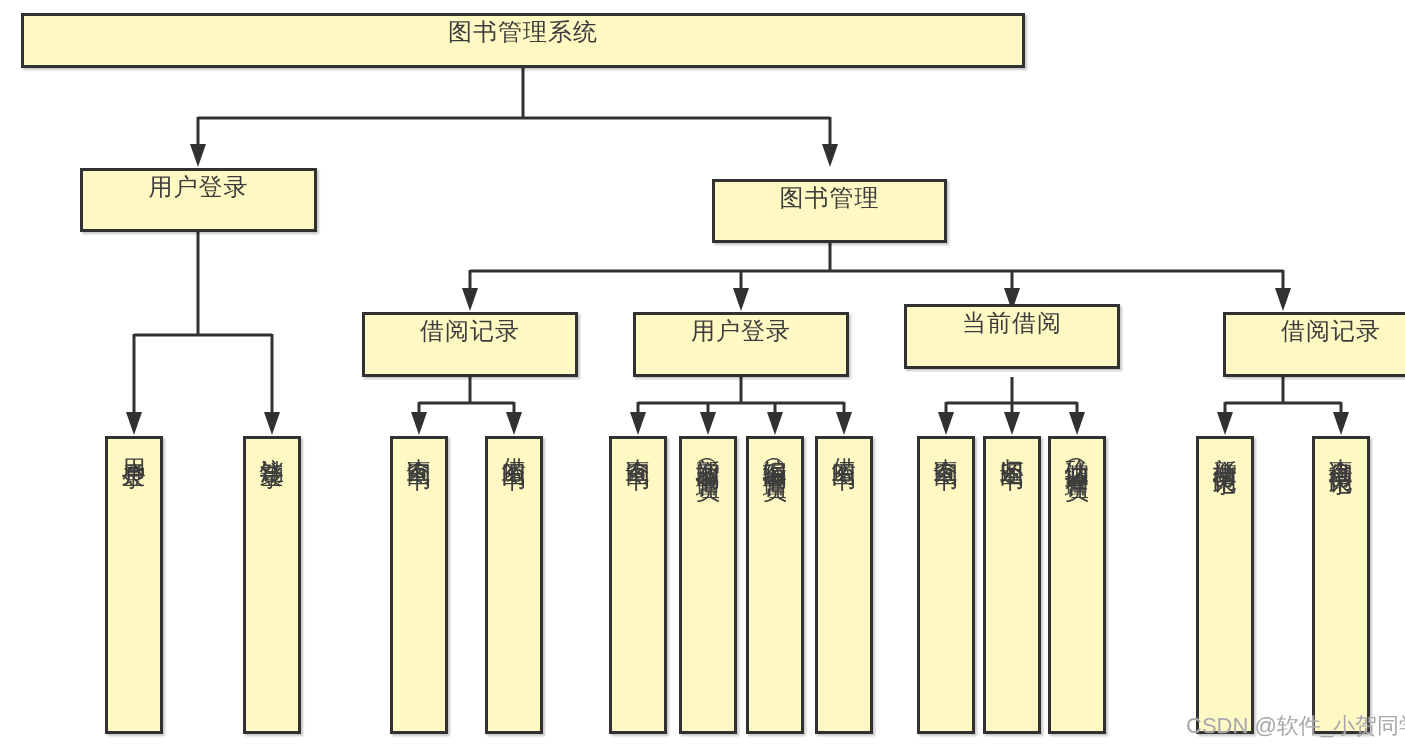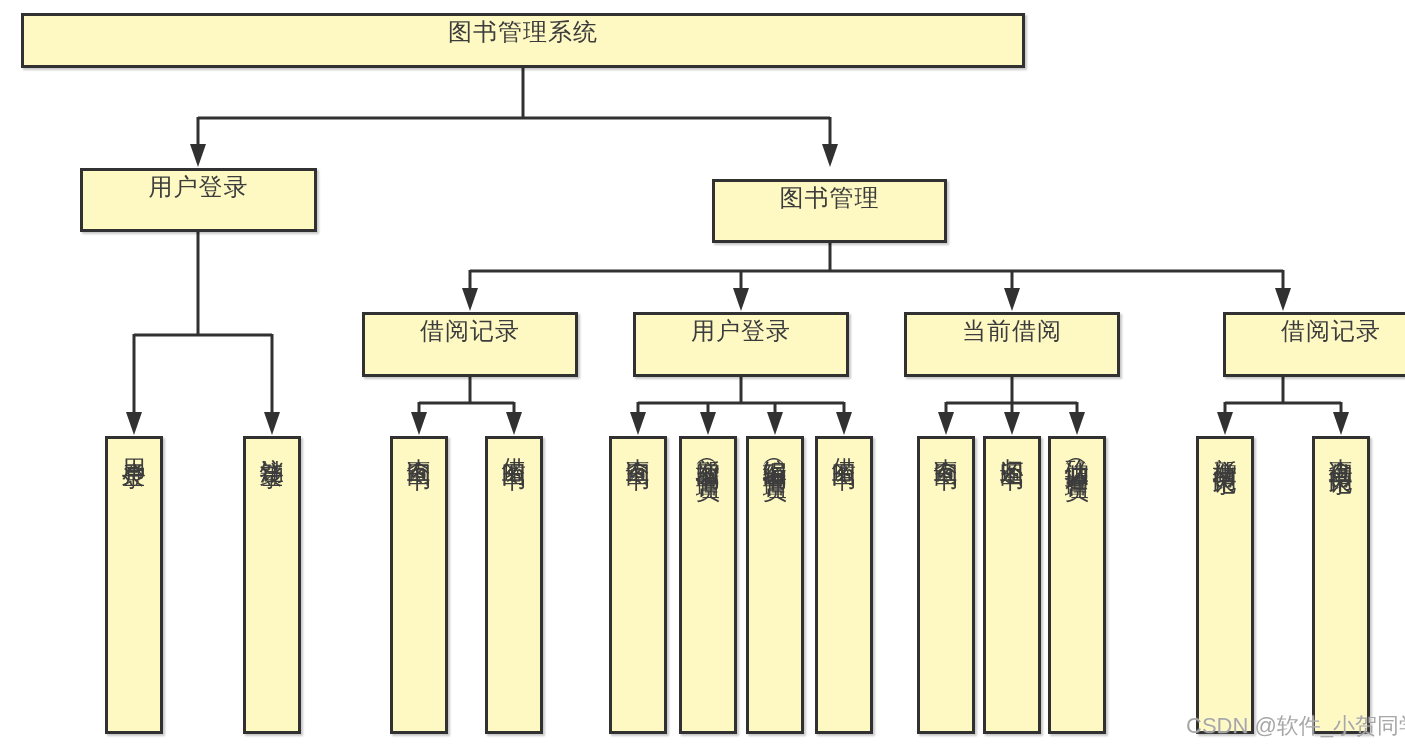--- a/index.html
+++ b/index.html
@@ -109,21 +109,21 @@
   <div class="box hbox" style="left:712px;top:168px;width:235px;height:64px;margin-top:11px;">
     <span>图书管理</span>
   </div>
 
   <div class="box hbox" style="left:362px;top:312px;width:216px;height:65px;">
     <span>借阅记录</span>
   </div>
   <div class="box hbox" style="left:633px;top:312px;width:216px;height:65px;">
     <span>用户登录</span>
   </div>
-  <div class="box hbox" style="left:904px;top:312px;width:216px;height:65px;">
+  <div class="box hbox" style="left:904px;top:304px;width:216px;height:65px;">
     <span>当前借阅</span>
   </div>
   <div class="box hbox" style="left:1223px;top:312px;width:216px;height:65px;">
     <span>借阅记录</span>
   </div>
 
   <div class="box vbox" style="left:105px;top:436px;width:58px;height:298px;">
     <span class="vtext">用户登录</span>
   </div>
   <div class="box vbox" style="left:243px;top:436px;width:58px;height:298px;">

